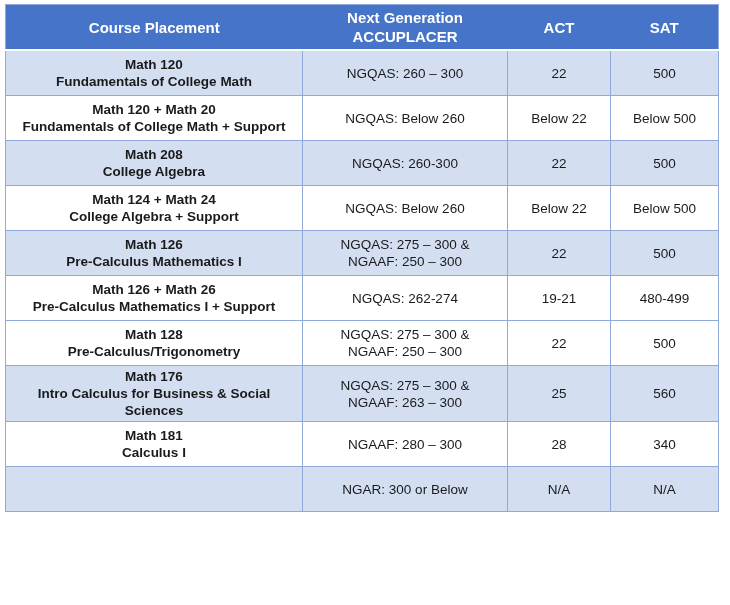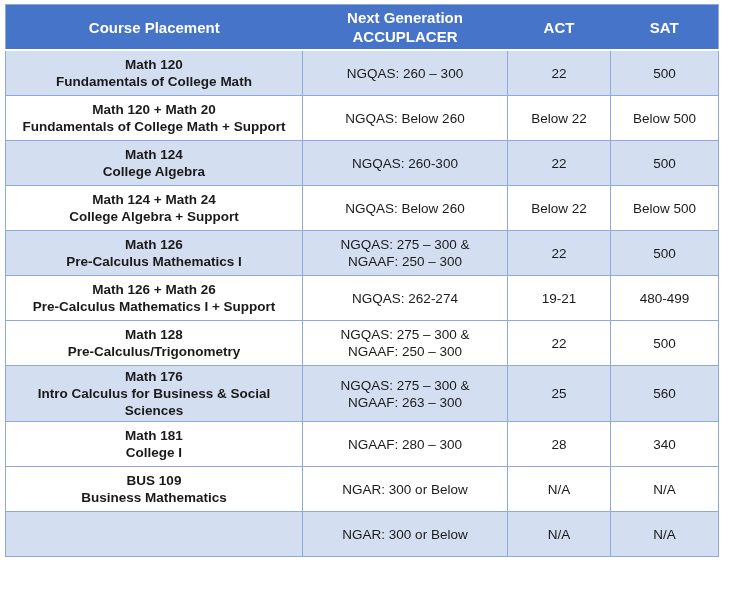--- a/index.html
+++ b/index.html
@@ -82,21 +82,21 @@
           <td>22</td>
           <td>500</td>
         </tr>
         <tr>
           <td class="course-cell"><div class="course-title">Math 120 + Math 20</div><div class="course-subtitle">Fundamentals of College Math + Support</div></td>
           <td>NGQAS: Below 260</td>
           <td>Below 22</td>
           <td>Below 500</td>
         </tr>
         <tr class="band">
-          <td class="course-cell"><div class="course-title">Math 124</div><div class="course-subtitle">College Algebra</div></td>
+          <td class="course-cell"><div class="course-title">Math 208</div><div class="course-subtitle">College Algebra</div></td>
           <td>NGQAS: 260-300</td>
           <td>22</td>
           <td>500</td>
         </tr>
         <tr>
           <td class="course-cell"><div class="course-title">Math 124 + Math 24</div><div class="course-subtitle">College Algebra + Support</div></td>
           <td>NGQAS: Below 260</td>
           <td>Below 22</td>
           <td>Below 500</td>
         </tr>
@@ -121,30 +121,24 @@
           <td>500</td>
         </tr>
         <tr class="band">
           <td class="course-cell"><div class="course-title">Math 176</div><div class="course-subtitle">Intro Calculus for Business &amp; Social Sciences</div></td>
           <td>NGQAS: 275 – 300 &amp;
 NGAAF: 263 – 300</td>
           <td>25</td>
           <td>560</td>
         </tr>
         <tr>
-          <td class="course-cell"><div class="course-title">Math 181</div><div class="course-subtitle">College I</div></td>
+          <td class="course-cell"><div class="course-title">Math 181</div><div class="course-subtitle">Calculus I</div></td>
           <td>NGAAF: 280 – 300</td>
           <td>28</td>
           <td>340</td>
-        </tr>
-        <tr>
-          <td class="course-cell"><div class="course-title">BUS 109</div><div class="course-subtitle">Business Mathematics</div></td>
-          <td>NGAR: 300 or Below</td>
-          <td>N/A</td>
-          <td>N/A</td>
         </tr>
         <tr class="band">
           <td class="course-cell"></td>
           <td>NGAR: 300 or Below</td>
           <td>N/A</td>
           <td>N/A</td>
         </tr>
       </tbody>
   </table>
 </div>

